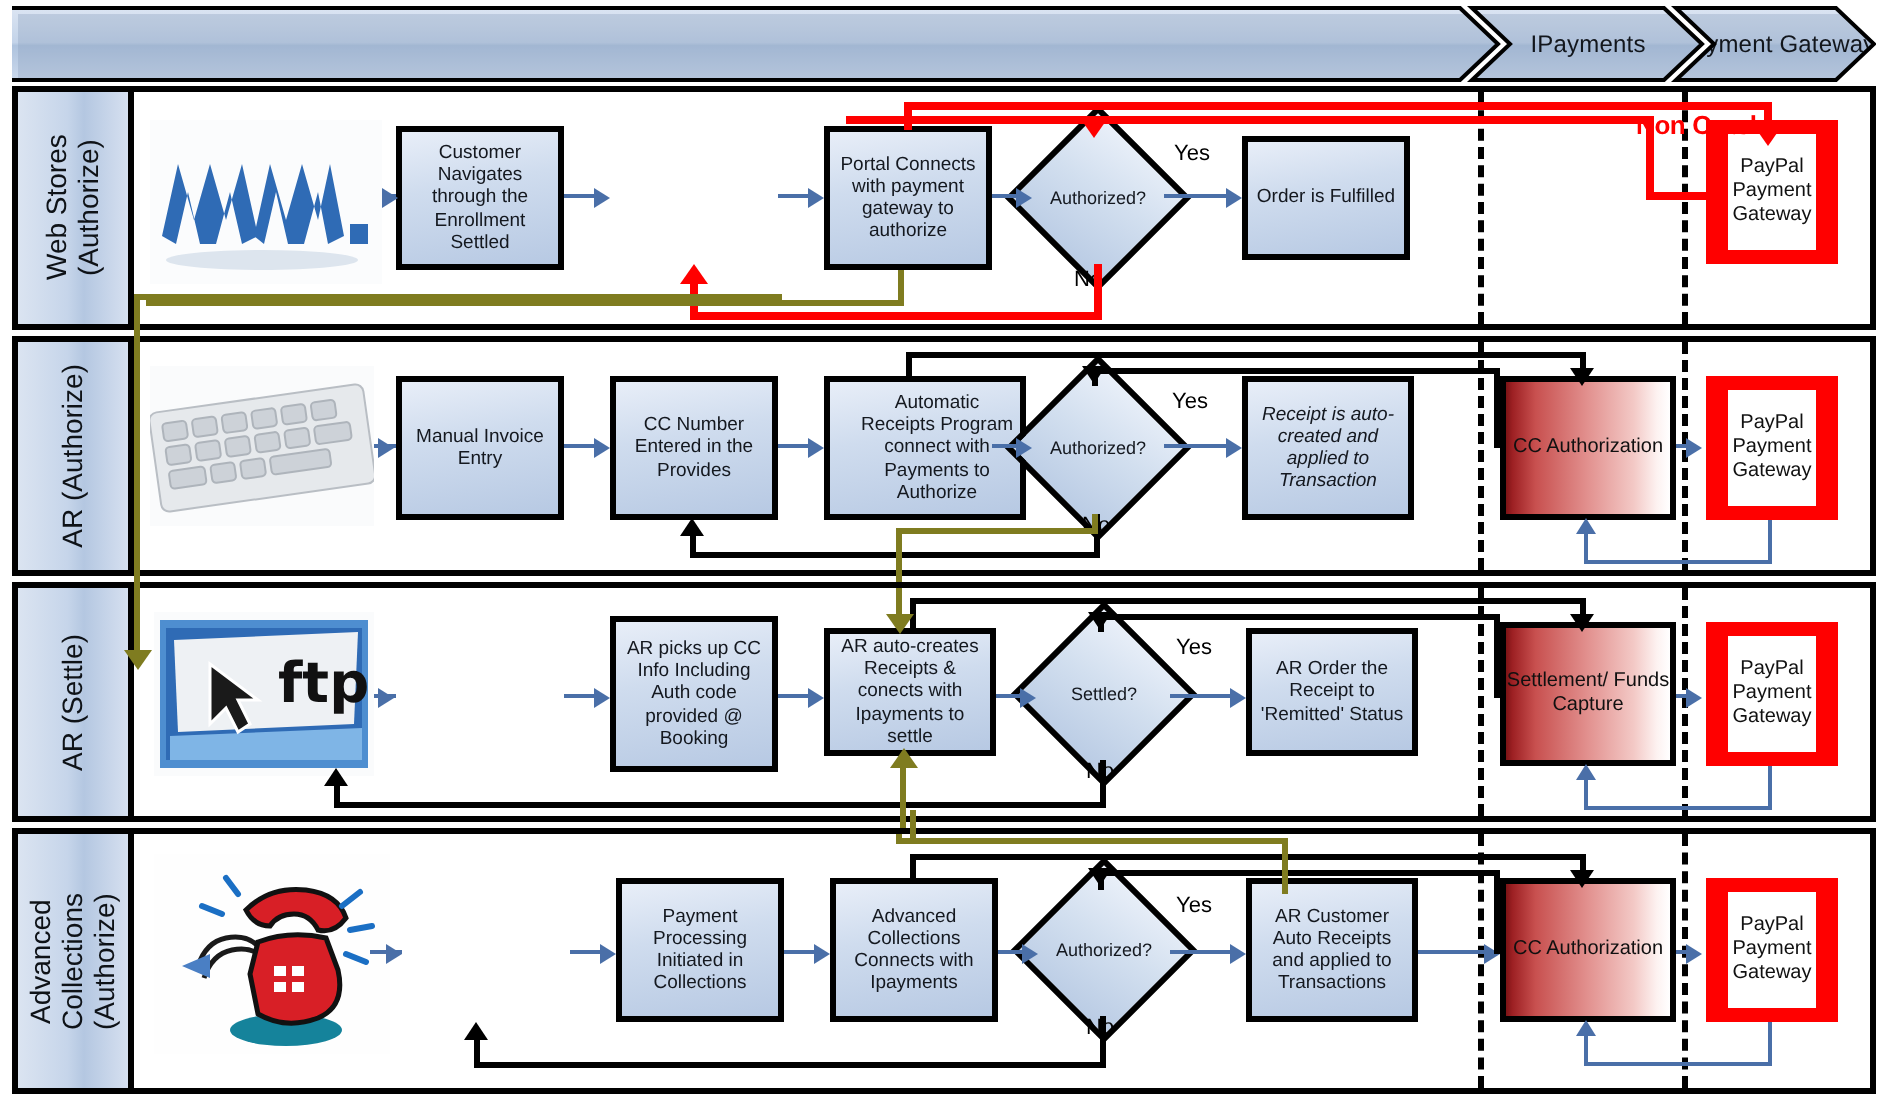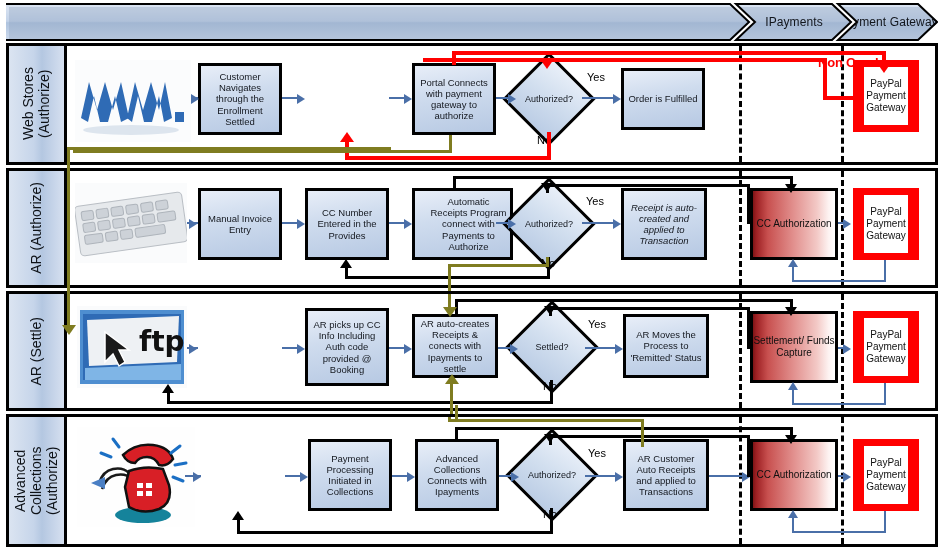--- a/index.html
+++ b/index.html
@@ -301,21 +301,21 @@
 
       <div class="box" style="left:238px;top:14px;width:84px;height:78px;">AR picks up CC Info Including Auth code provided @ Booking</div>
       <div class="box" style="left:345px;top:20px;width:86px;height:64px;">AR auto-creates Receipts &amp; conects with Ipayments to settle</div>
 
       <div class="dia" style="left:452px;top:20px;width:66px;height:66px;">
         <div class="sh"></div>
           <div class="shape"></div>
         <div class="lbl">Settled?</div>
       </div>
 
-      <div class="box" style="left:556px;top:20px;width:86px;height:64px;">AR Moves the Process to 'Remitted' Status</div>
+      <div class="box" style="left:556px;top:20px;width:86px;height:64px;">AR Order the Receipt to 'Remitted' Status</div>
 
       <div class="redbox" style="left:683px;top:17px;width:88px;height:72px;">Settlement/ Funds Capture</div>
 
       <div class="ppbox" style="left:786px;top:17px;width:66px;height:72px;">
         <div class="inner">PayPal Payment Gateway</div>
       </div>
 
       <div class="yn" style="left:521px;top:24px;">Yes</div>
       <div class="yn" style="left:476px;top:86px;">No</div>
 

